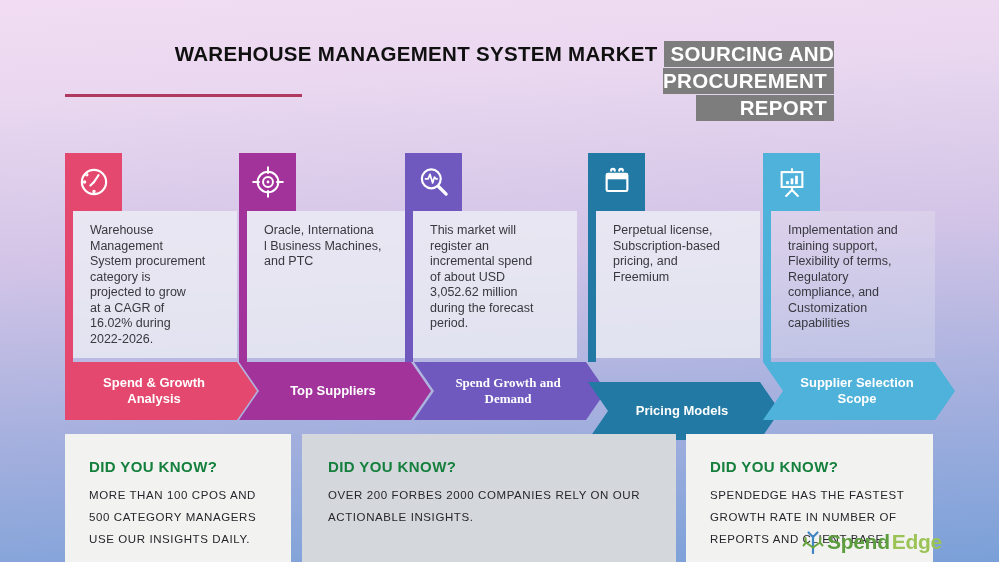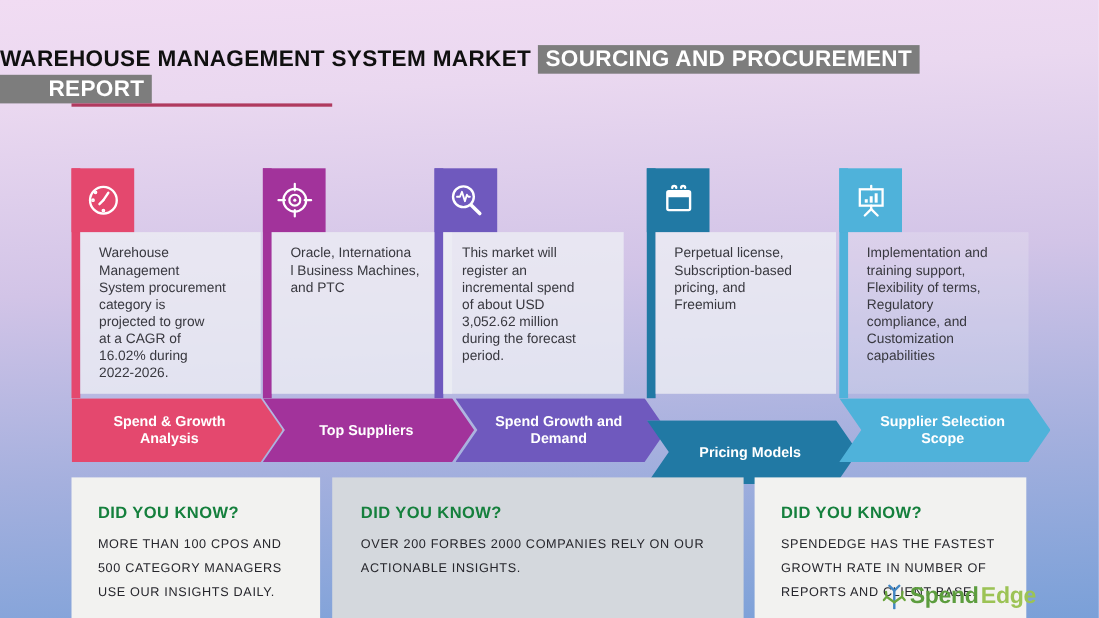--- a/index.html
+++ b/index.html
@@ -2,28 +2,28 @@
 <html><head>
 <meta charset="utf-8">
 <style>
   html,body{margin:0;padding:0;}
   .canvas{
     position:relative;width:999px;height:562px;overflow:hidden;
     font-family:"Liberation Sans","DejaVu Sans",sans-serif;
     background:linear-gradient(177deg,#f1dcf3 0%,#ead8f0 16%,#d2c4e7 44%,#a5b0de 72%,#7aa0d8 100%);
   }
   
-  .title-block{position:absolute;left:0;top:40px;width:999px;text-align:left;}
+  .title-block{position:absolute;left:0;top:40px;width:834px;text-align:right;}
   .title-line{font-size:20.5px;font-weight:bold;letter-spacing:0.3px;line-height:27px;color:#101010;}
   .hl{color:#ffffff;padding:1px 7px 2px 7px;}
   .title-underline{position:absolute;left:65px;top:94px;width:237px;height:3px;}
   
   .cols{position:absolute;left:65px;top:153px;width:900px;height:209px;padding-left:19px;}
   .col{position:absolute;top:0;width:172px;height:209px;}
-  .col0{left:0;}.col1{left:174px;}.col2{left:330px;text-decoration:underline;}.col3{left:523px;}.col4{left:698px;}
+  .col0{left:0;}.col1{left:174px;}.col2{left:340px;text-decoration:underline;}.col3{left:523px;}.col4{left:698px;}
   .strip{position:absolute;left:0;top:0;width:8px;height:209px;}
   .iconbox{position:absolute;left:0;top:0;width:57px;height:58px;display:flex;align-items:center;justify-content:center;}
   .iconbox svg{display:block;}
   .panel{position:absolute;left:8px;top:58px;width:164px;height:147px;background:rgba(236,237,244,0.80);}
   .panel.ghost{background:rgba(236,237,244,0.28);}
   .desc{position:absolute;left:25px;top:70px;width:142px;font-size:12.5px;line-height:15.5px;
         color:#38383f;white-space:pre-line;font-weight:500;}
   
   .banners{position:absolute;left:65px;top:362px;width:920px;height:58px;}
   .banner{position:absolute;top:0;width:192px;height:58px;display:flex;align-items:center;justify-content:center;
@@ -165,21 +165,21 @@
     </div>
   </div>
 
   <div class="banners">
     <div class="banner first b0" style="background-color: rgb(228, 72, 110);">
       <span>Spend &amp; Growth Analysis</span>
     </div>
     <div class="banner notched b1" style="background-color: rgb(162, 51, 155);">
       <span>Top Suppliers</span>
     </div>
-    <div class="banner notched b2" style="background-color: rgb(111, 89, 190);">
+    <div class="banner notched b2" style="background-color: rgb(111, 89, 190); font-family: Liberation Serif, serif;">
       <span>Spend Growth and Demand</span>
     </div>
     <div class="banner notched b3" style="background-color: rgb(33, 121, 164); margin-top: 20px;">
       <span>Pricing Models</span>
     </div>
     <div class="banner notched b4" style="background-color: rgb(79, 178, 218);">
       <span>Supplier Selection Scope</span>
     </div>
   </div>
 

